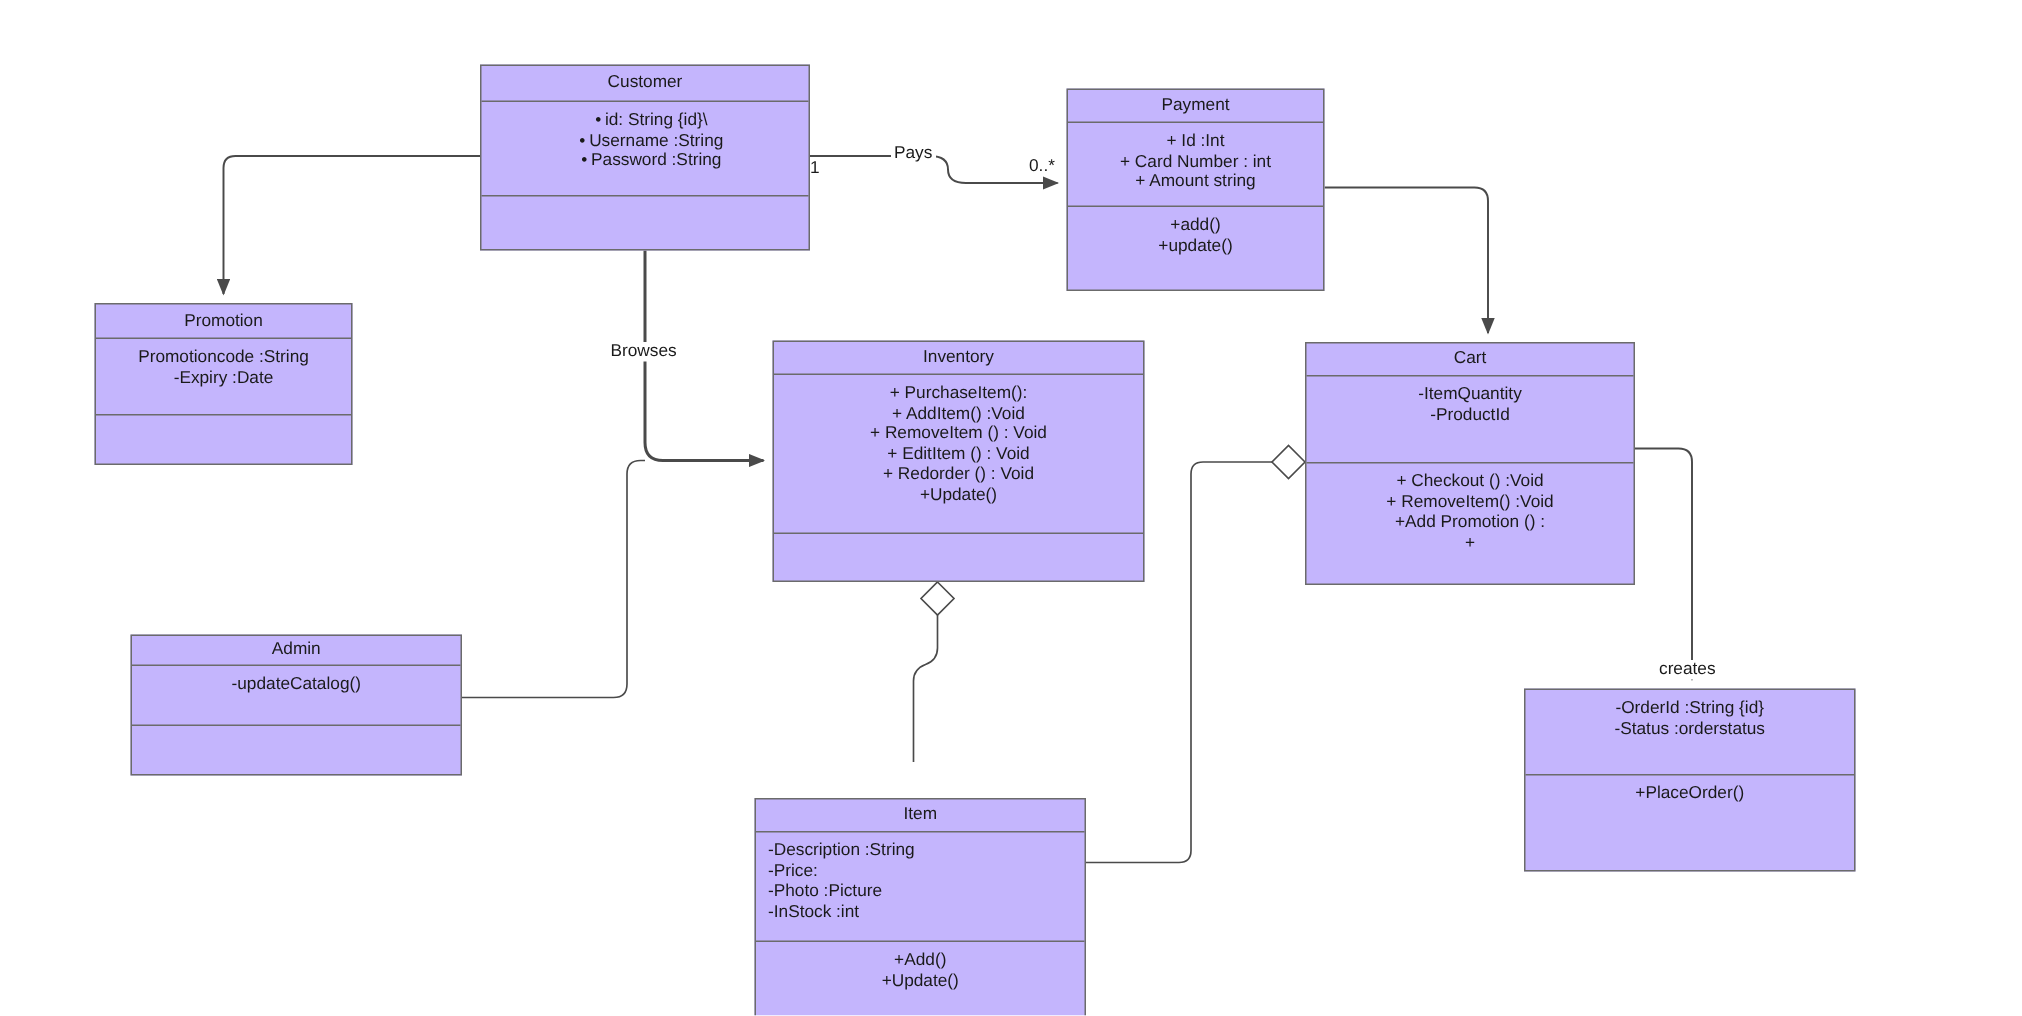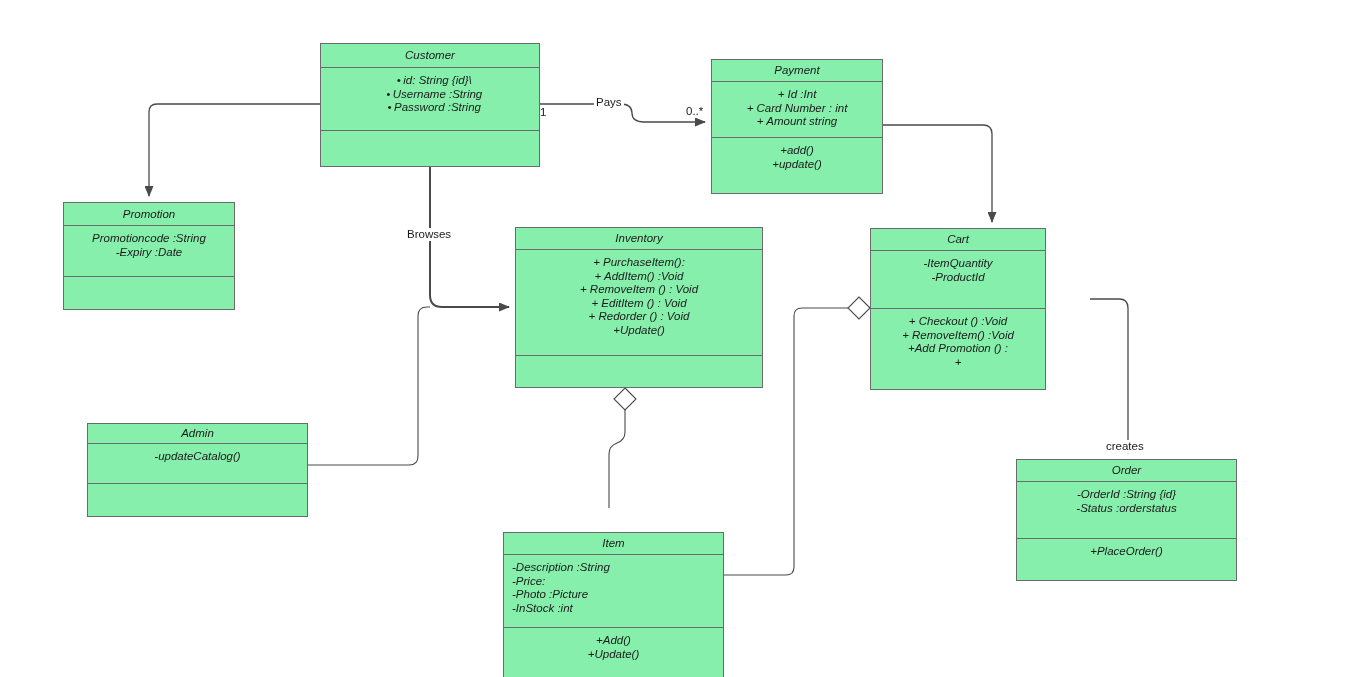--- a/index.html
+++ b/index.html
@@ -23,24 +23,23 @@
     left: 0;
     top: 0;
     width: 1348px;
     height: 677px;
     pointer-events: none;
   }
   .uml-class {
     position: absolute;
     box-sizing: border-box;
     border: 1px solid #6b6b6b;
-    background: #86efac;
+    background: #c4b5fd;
     display: flex;
     flex-direction: column;
-    font-style: italic;
   }
   .uml-title {
     box-sizing: border-box;
     border-bottom: 1px solid #6b6b6b;
     text-align: center;
     font-size: 11.5px;
     line-height: 1.25;
     color: #1a1a1a;
     display: flex;
     align-items: center;
@@ -155,32 +154,31 @@
       <div class="uml-class" style="left: 63px; top: 202px; width: 172px; height: 108px;">
         <div class="uml-title" style="height: 23px;">Promotion</div>
         <div class="uml-attrs center" style="height: 51px;"><div class="row">Promotioncode :String</div><div class="row">-Expiry :Date</div></div>
         <div class="uml-ops center"></div>
       </div>
       <div class="uml-class" style="left: 515px; top: 227px; width: 248px; height: 161px;">
         <div class="uml-title" style="height: 22px;">Inventory</div>
         <div class="uml-attrs center" style="height: 106px;"><div class="row">+ PurchaseItem():</div><div class="row">+ AddItem() :Void</div><div class="row">+ RemoveItem () : Void</div><div class="row">+ EditItem () : Void</div><div class="row">+ Redorder () : Void</div><div class="row">+Update()</div></div>
         <div class="uml-ops center"></div>
       </div>
-      <div class="uml-class" style="left: 870px; top: 228px; width: 176px; height: 162px;">
+      <div class="uml-class" style="left: 870px; top: 228px; width: 220px; height: 162px;">
         <div class="uml-title" style="height: 22px;">Cart</div>
         <div class="uml-attrs center" style="height: 58px;"><div class="row">-ItemQuantity</div><div class="row">-ProductId</div></div>
         <div class="uml-ops center"><div class="row">+ Checkout () :Void</div><div class="row">+ RemoveItem() :Void</div><div class="row">+Add Promotion () :</div><div class="row">+</div></div>
       </div>
       <div class="uml-class" style="left: 87px; top: 423px; width: 221px; height: 94px;">
         <div class="uml-title" style="height: 20px;">Admin</div>
         <div class="uml-attrs center" style="height: 40px;"><div class="row">-updateCatalog()</div></div>
         <div class="uml-ops center"></div>
       </div>
       <div class="uml-class" style="left: 1016px; top: 459px; width: 221px; height: 122px;">
-        <div class="uml-title" style="height: 22px;">Order</div>
         <div class="uml-attrs center" style="height: 57px;"><div class="row">-OrderId :String {id}</div><div class="row">-Status :orderstatus</div></div>
         <div class="uml-ops center"><div class="row">+PlaceOrder()</div></div>
       </div>
       <div class="uml-class" style="left: 503px; top: 532px; width: 221px; height: 148px;">
         <div class="uml-title" style="height: 22px;">Item</div>
         <div class="uml-attrs left" style="height: 73px;"><div class="row">-Description :String</div><div class="row">-Price:</div><div class="row">-Photo :Picture</div><div class="row">-InStock :int</div></div>
         <div class="uml-ops center"><div class="row">+Add()</div><div class="row">+Update()</div></div>
       </div>
     </div>
   <div id="labels-host">

